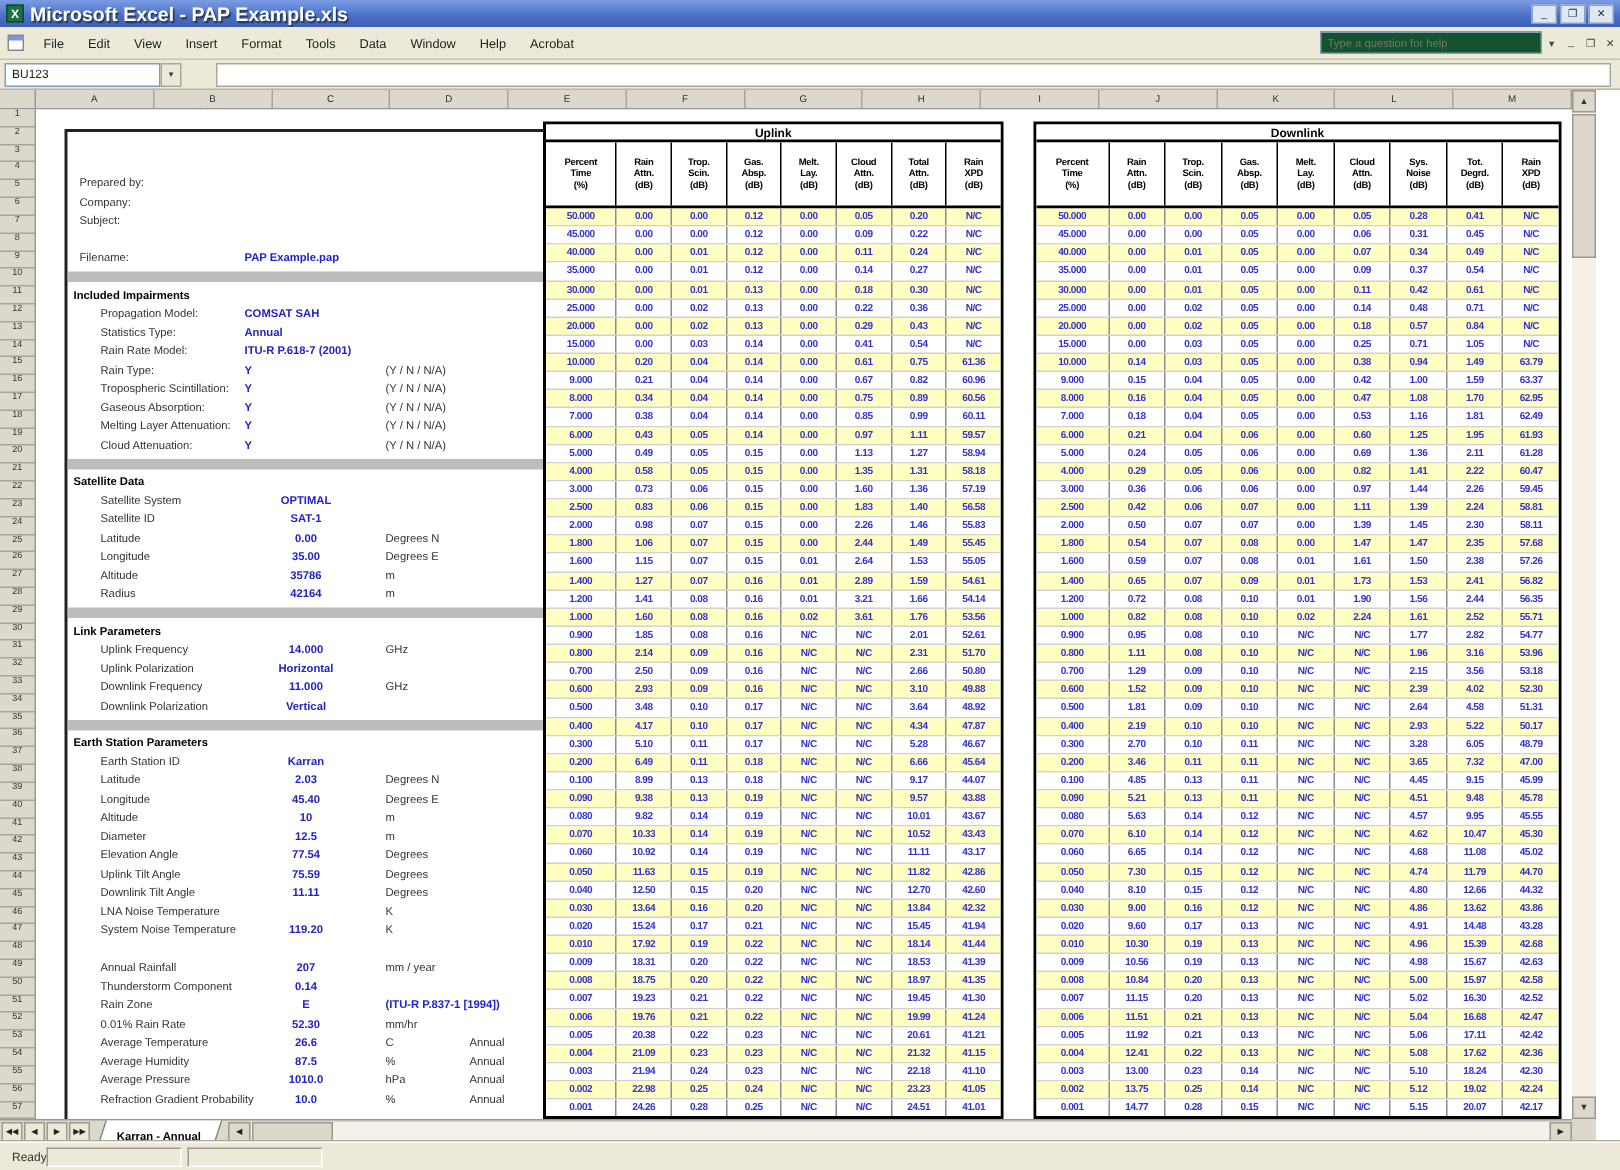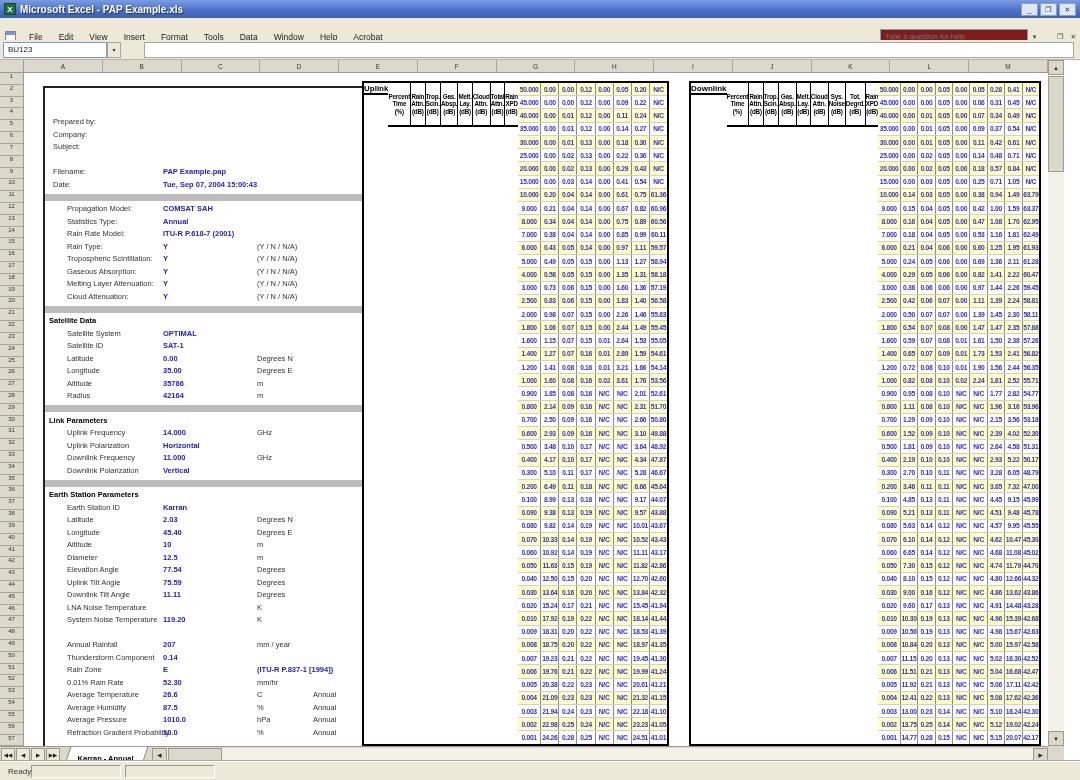--- a/index.html
+++ b/index.html
@@ -5,32 +5,32 @@
   * { margin:0; padding:0; box-sizing:border-box; }
   html,body { width:1080px; height:780px; overflow:hidden; background:#fff;
               font-family:"Liberation Sans", sans-serif; }
   #win { position:relative; width:1080px; height:780px; background:#fff; }
 
   
   .titlebar { position:absolute; left:0; top:0; width:1080px; height:18px;
     background:linear-gradient(#7b9ce4,#4a6fc6 60%,#3c5fb4); display:flex; align-items:center; }
   .appicon { width:12px; height:12px; margin:0 4px 0 4px; background:#1e7145; border:1px solid #0d4a2a;
     color:#fff; font-size:8px; font-weight:bold; text-align:center; line-height:11px; }
-  .titletext { color:#fff; font-size:10px; font-weight:bold; text-shadow:1px 1px 1px #234; }
+  .titletext { color:#fff; font-size:13px; font-weight:bold; text-shadow:1px 1px 1px #234; }
   .winbtns { margin-left:auto; display:flex; gap:2px; padding-right:4px; }
   .wbtn { width:17px; height:13px; background:#dfe7f5; border:1px solid #8aa0c8; color:#234;
     font-size:7px; text-align:center; line-height:12px; }
   
-  .menubar { position:absolute; left:0; top:18px; width:1080px; height:38px; background:#ece9d8;
+  .menubar { position:absolute; left:0; top:18px; width:1080px; height:22px; background:#ece9d8;
     border-bottom:1px solid #c6c3b0; display:flex; align-items:center; }
   .wbicon { width:11px; height:11px; margin:0 5px; background:#fff; border:1px solid #888;
     box-shadow:inset 0 3px 0 #7a96df; }
   .menu { font-size:8.5px; color:#222; padding:3px 8px; }
-  .helpbox { margin-left:auto; width:148px; height:15px; background:#7f1d1d; border:1px solid #7f9db9;
-    font-size:7.5px; color:#999; padding:0 4px; font-family:"Liberation Sans", sans-serif;text-decoration:underline; }
+  .helpbox { margin-left:auto; width:148px; height:15px; background:#14532d; border:1px solid #7f9db9;
+    font-size:7.5px; color:#999; padding:0 4px; font-family:"Liberation Sans", sans-serif; }
   .mini { width:13px; text-align:center; font-size:7px; color:#444; padding:0 3px; }
   
   .formulabar { position:absolute; left:0; top:40px; width:1080px; height:20px; background:#ece9d8;
     display:flex; align-items:center; border-bottom:1px solid #b8b5a4; }
   .namebox { width:104px; height:16px; margin-left:3px; background:#fff; border:1px solid #7f9db9;
     font-size:8px; padding:0 4px; font-family:"Liberation Sans", sans-serif; color:#222; }
   .nbarrow { width:14px; height:16px; background:#ece9d8; border:1px solid #aca899;
     font-size:6px; text-align:center; line-height:15px; color:#333; }
   .fx { font-family:"Liberation Serif", serif; font-style:italic; font-size:10px; color:#555; padding:0 8px;margin-top:48px; }
   .fbfield { flex:1; height:16px; background:#fff; border:1px solid #aca899; margin-right:6px; }
@@ -70,28 +70,28 @@
   .statusseg:first-of-type { margin-left:auto; }
   
   .panel { position:absolute; left:31px; top:86px; width:327px; height:750px; background:#fff;
     border:2px solid #222; overflow:hidden;margin-left:12px; }
   .panel-pad { height:28px; }
   .pbar { height:7px; background:#bcbcbc; margin:2.5px 0; }
   .ptitle { height:12.5px; line-height:12.5px; font-size:7.5px; font-weight:bold; color:#000; padding-left:4px; white-space:nowrap; }
   .prow { position:relative; height:12.5px; line-height:12.5px; font-size:7.5px; color:#333; white-space:nowrap; }
   .plabel { margin-left:8px; }
   .section .plabel { margin-left:22px;text-align:right; }
-  .pval { position:absolute; left:118px; width:82px; text-align:left; color:#2222cc; font-weight:bold; }
+  .pval { position:absolute; left:118px; width:82px; text-align:center; color:#2222cc; font-weight:bold; }
   .leftvals .pval { text-align:left; }
   .punit { position:absolute; left:212px; color:#333; }
   .punit.blue { color:#2222cc; font-weight:bold; }
   .pextra { position:absolute; left:268px; color:#333; }
   
   .dtable { position:absolute; top:81px; height:665px; background:#fff; border:2px solid #000;
-    display:flex; flex-direction:row; }
+    display:flex; flex-direction:column; }
   #uplink-table { left:362px; width:307px; }
   #downlink-table { left:689px; width:352px; }
   .tbl-title { height:12px; line-height:12px; text-align:center; font-size:8px; font-weight:bold;
     border-bottom:2px solid #000; background:#fff; }
   .tbl-head { height:44px; display:flex; border-bottom:2px solid #000; background:#fff; }
   .th { flex:1; border-right:1px solid #000; display:flex; flex-direction:column; align-items:center;
     justify-content:center; font-size:6.3px; font-weight:bold; line-height:1.2; text-align:center; letter-spacing:-0.2px; }
   .th:first-child { flex:1.3; }
   .th:last-child { border-right:none; }
   .tbl-body { flex:1; display:flex; flex-direction:column; }
@@ -226,24 +226,24 @@
   <div class="canvas"></div>
 
   <div class="panel" id="panel">
     <div class="panel-pad"></div>
   <div class="infoblock leftvals">
         <div class="prow"><span class="plabel">Prepared by:</span></div>
         <div class="prow"><span class="plabel">Company:</span></div>
         <div class="prow"><span class="plabel">Subject:</span></div>
         <div class="prow"><span class="plabel"></span></div>
         <div class="prow"><span class="plabel">Filename:</span><span class="pval">PAP Example.pap</span></div>
-        <div class="prow"><span class="plabel">Date:</span><span class="pval">Tue, Sep 07, 2004 15:00:43</span></div>
       </div>
       <div class="pbar"></div>
       <div class="section leftvals">
+        <div class="ptitle">Included Impairments</div>
         <div class="prow"><span class="plabel">Propagation Model:</span><span class="pval">COMSAT SAH</span></div>
         <div class="prow"><span class="plabel">Statistics Type:</span><span class="pval">Annual</span></div>
         <div class="prow"><span class="plabel">Rain Rate Model:</span><span class="pval">ITU-R P.618-7 (2001)</span></div>
         <div class="prow"><span class="plabel">Rain Type:</span><span class="pval">Y</span><span class="punit">(Y / N / N/A)</span></div>
         <div class="prow"><span class="plabel">Tropospheric Scintillation:</span><span class="pval">Y</span><span class="punit">(Y / N / N/A)</span></div>
         <div class="prow"><span class="plabel">Gaseous Absorption:</span><span class="pval">Y</span><span class="punit">(Y / N / N/A)</span></div>
         <div class="prow"><span class="plabel">Melting Layer Attenuation:</span><span class="pval">Y</span><span class="punit">(Y / N / N/A)</span></div>
         <div class="prow"><span class="plabel">Cloud Attenuation:</span><span class="pval">Y</span><span class="punit">(Y / N / N/A)</span></div>
       </div>
       <div class="pbar"></div>

